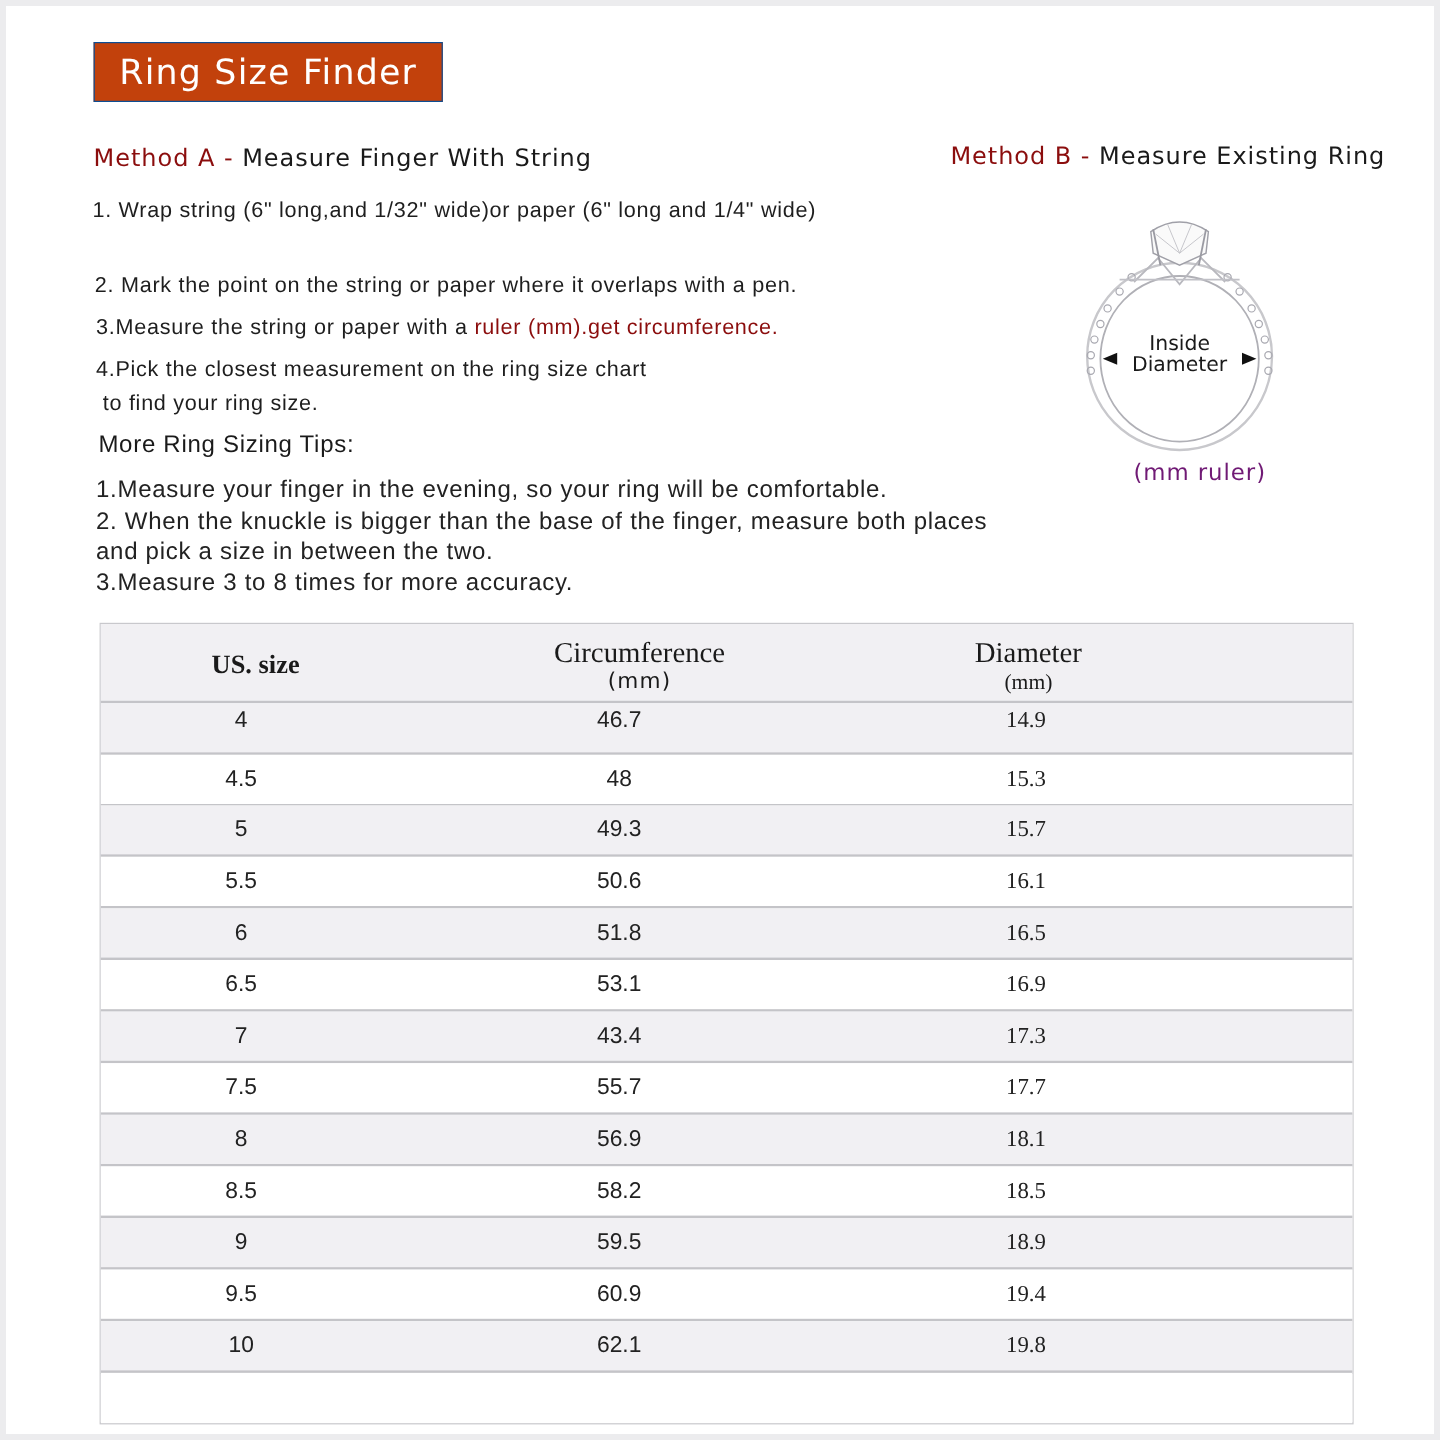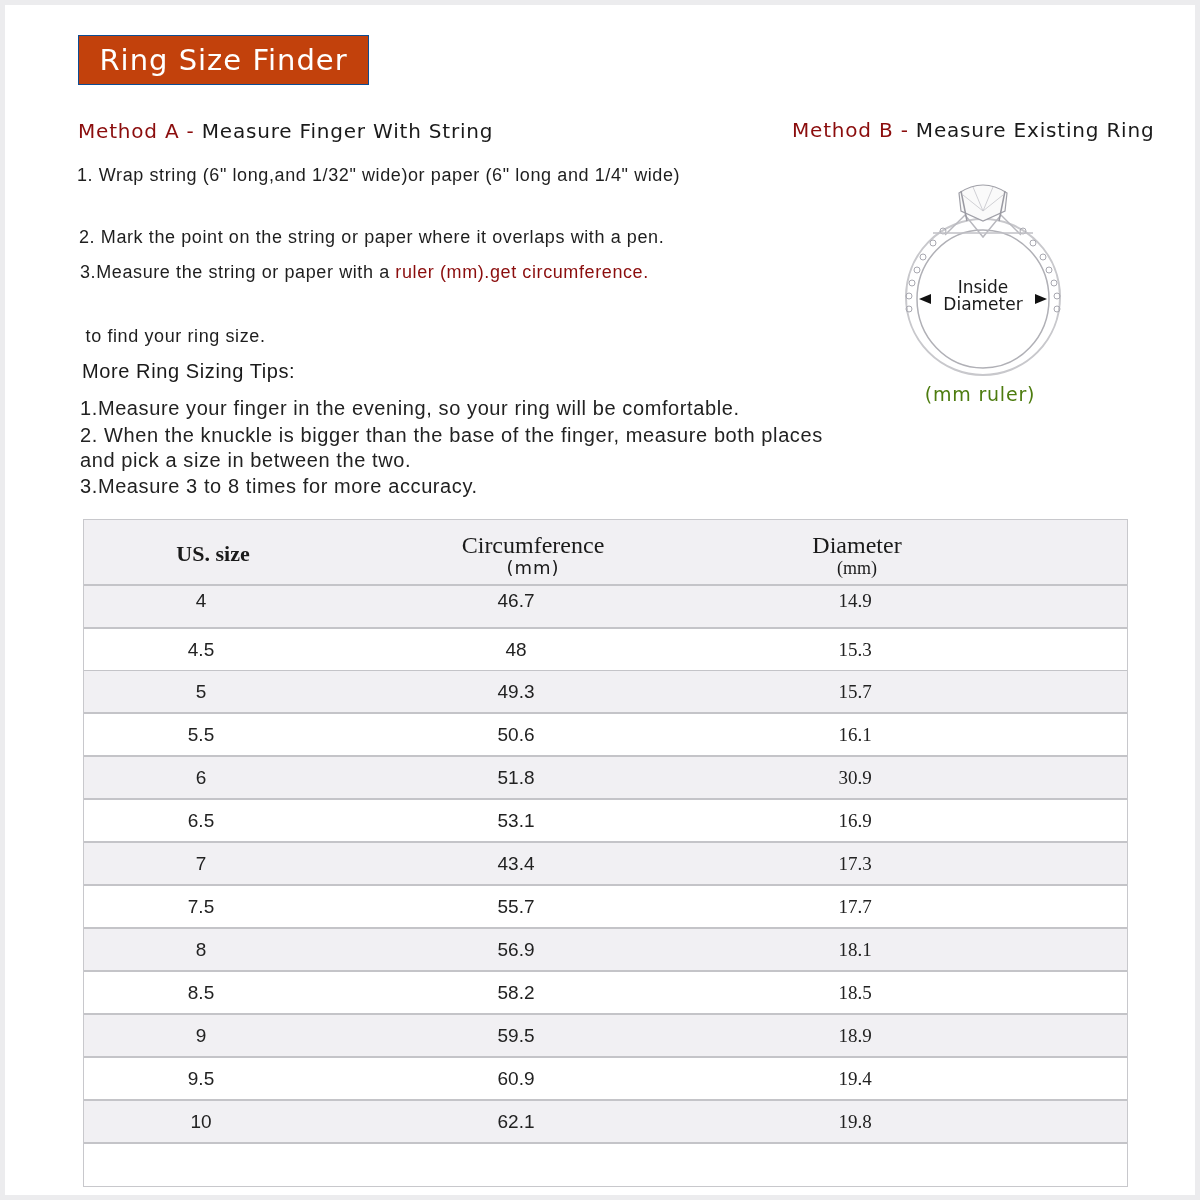--- a/index.html
+++ b/index.html
@@ -34,22 +34,22 @@
     .tips-title {
       position: absolute; left: 77px; top: 355px; font-size: 20px; letter-spacing: 0.6px;
       color: #1a1a1a; font-family: "Liberation Sans", sans-serif;
     }
     .tip {
       position: absolute; font-size: 20px; letter-spacing: 0.6px; color: #222;
       font-family: "Liberation Sans", sans-serif; white-space: nowrap;
     }
     .ring-wrap { position: absolute; left: 888px; top: 170px; width: 180px; height: 205px; }
     .ring-caption {
-      position: absolute; left: 900px; top: 378px; width: 150px; text-align: center;
-      font-family: "DejaVu Sans", sans-serif; font-size: 19px; letter-spacing: 0.8px; color: #4d7c0f;
+      position: absolute; left: 900px; top: 378px; width: 150px; text-align: right;
+      font-family: "DejaVu Sans", sans-serif; font-size: 19px; letter-spacing: 0.8px; color: #701a75;
     }
     .ring-label {
       position: absolute; left: 40px; top: 104px; width: 100px; text-align: center;
       font-family: "DejaVu Sans", sans-serif; font-size: 17px; line-height: 17px; color: #1a1a1a;
     }
     .table {
       position: absolute; left: 78px; top: 514px; width: 1043px; height: 666px;
       border: 1px solid #c8c8cc; border-bottom: 1px solid #c8c8cc; background: #fff;
     }
     .row {
@@ -78,20 +78,21 @@
 
   <div class="method-heading" id="methodA">
     <span class="accent">Method A</span><span class="accent" style="white-space:pre"> - </span><span>Measure Finger With String</span>
   </div>
 
   <div class="step" style="left:72px; top:160px;">1. Wrap string (6" long,and 1/32" wide)or paper (6" long and 1/4" wide)</div>
   <div class="step" style="left:74px; top:222px;">2. Mark the point on the string or paper where it overlaps with a pen.</div>
   <div class="step" style="left:75px; top:257px;">
     <span style="white-space:pre">3.Measure the string or paper with a </span><span class="red">ruler (mm).get circumference.</span>
   </div>
+  <div class="step" style="left:75px; top:292px;">4.Pick the closest measurement on the ring size chart</div>
   <div class="step" style="left:75px; top:321px; white-space:pre;"> to find your ring size.</div>
 
   <div class="tips-title">More Ring Sizing Tips:</div>
   <div class="tip" style="left:75px; top:392px;">1.Measure your finger in the evening, so your ring will be comfortable.</div>
   <div class="tip" style="left:75px; top:419px;">2. When the knuckle is bigger than the base of the finger, measure both places</div>
   <div class="tip" style="left:75px; top:444px;">and pick a size in between the two.</div>
   <div class="tip" style="left:75px; top:470px;">3.Measure 3 to 8 times for more accuracy.</div>
 
   <div class="method-heading" id="methodB">
     <span class="accent">Method B</span><span class="accent" style="white-space:pre"> - </span><span>Measure Existing Ring</span>
@@ -170,21 +171,21 @@
           <div class="cell d" style="left: 771px; top: 10px;">15.7</div>
         </div>
         <div class="row plain" style="top: 194px; height: 41px;">
           <div class="cell" style="left: 117px; top: 10px;">5.5</div>
           <div class="cell" style="left: 432px; top: 10px;">50.6</div>
           <div class="cell d" style="left: 771px; top: 10px;">16.1</div>
         </div>
         <div class="row shade" style="top: 237px; height: 41px;">
           <div class="cell" style="left: 117px; top: 10px;">6</div>
           <div class="cell" style="left: 432px; top: 10px;">51.8</div>
-          <div class="cell d" style="left: 771px; top: 10px;">30.9</div>
+          <div class="cell d" style="left: 771px; top: 10px;">16.5</div>
         </div>
         <div class="row plain" style="top: 280px; height: 41px;">
           <div class="cell" style="left: 117px; top: 10px;">6.5</div>
           <div class="cell" style="left: 432px; top: 10px;">53.1</div>
           <div class="cell d" style="left: 771px; top: 10px;">16.9</div>
         </div>
         <div class="row shade" style="top: 323px; height: 41px;">
           <div class="cell" style="left: 117px; top: 10px;">7</div>
           <div class="cell" style="left: 432px; top: 10px;">43.4</div>
           <div class="cell d" style="left: 771px; top: 10px;">17.3</div>

